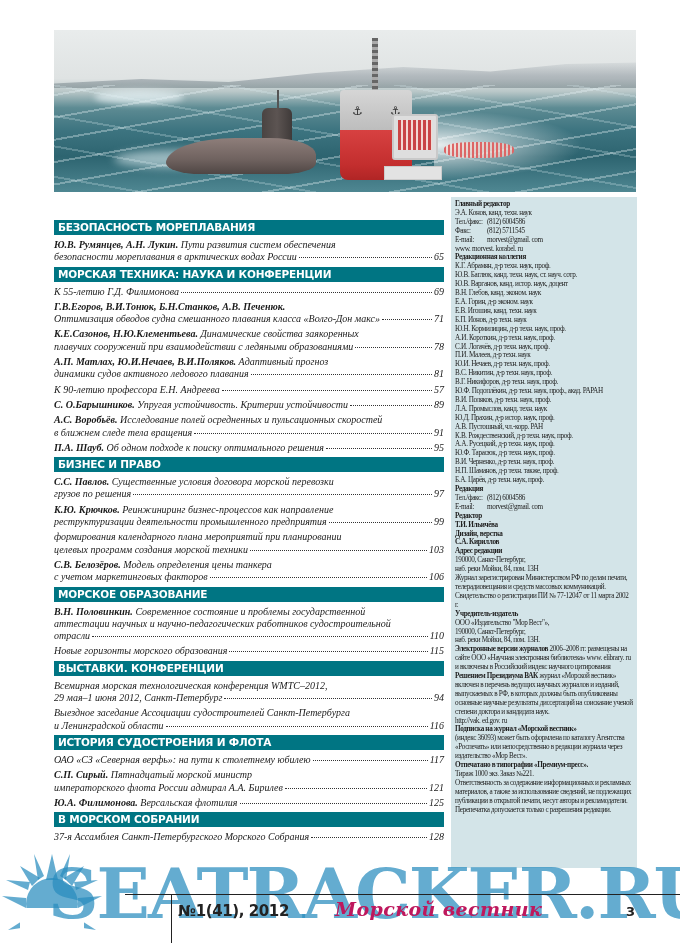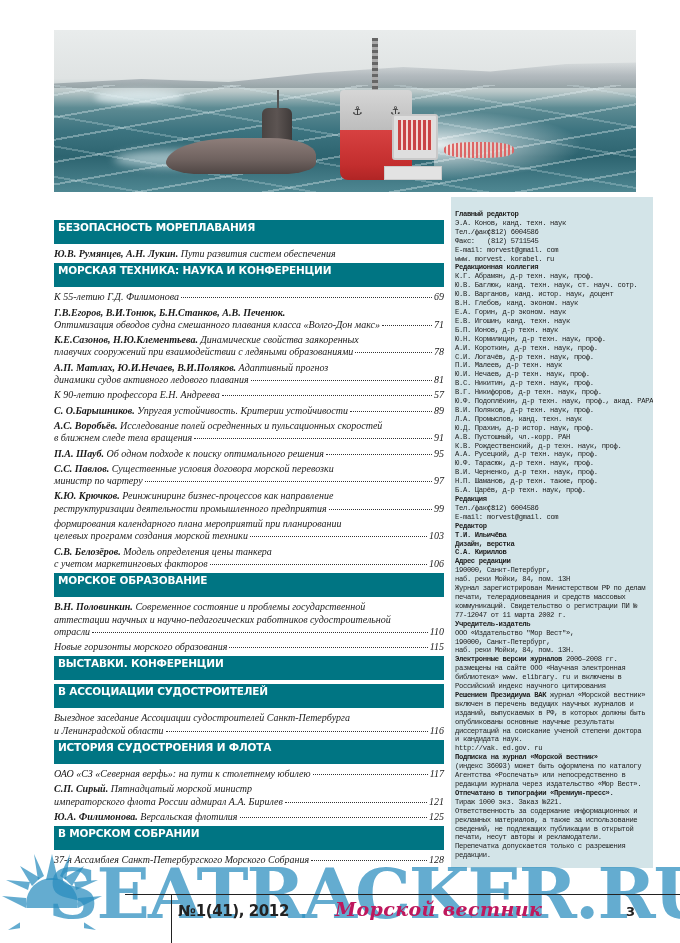--- a/index.html
+++ b/index.html
@@ -37,37 +37,37 @@
     .hero .anchor { position:absolute; top: 74px; width: 8px; height: 16px; color:#333; font-size: 12px; font-family:"DejaVu Sans",sans-serif; }
     .hero .monitor { position: absolute; left: 338px; top: 84px; width: 46px; height: 46px; background: #dedede; border: 2px solid #c9c9c9; border-radius: 3px; }
     .hero .monitor .scr { position: absolute; left: 4px; top: 4px; right: 4px; bottom: 8px; background: repeating-linear-gradient(90deg,#c94545 0 3px,#f2d9d2 3px 5px); }
     .hero .pc-base { position:absolute; left: 330px; top: 136px; width: 58px; height: 14px; background:#e3e3e3; border:1px solid #ccc; }
     .hero .beam { position:absolute; left: 380px; top: 80px; width: 150px; height: 70px; background: radial-gradient(ellipse at 0% 50%, rgba(255,255,255,.9), rgba(255,255,255,0) 70%); }
     .hero .hull-lines { position:absolute; left: 390px; top: 112px; width: 70px; height: 16px; background: repeating-linear-gradient(90deg,#d66 0 2px, rgba(255,220,210,.6) 2px 4px); border-radius: 40%; }
 
     
     .toc { position: absolute; left: 54px; top: 217px; width: 390px; }
     .sec-head {
-      background: #007583; color: #ffffff; height: 24px; line-height: 15px;
+      background: #007583; color: #ffffff; height: 15px; line-height: 15px;
       font-family: "DejaVu Sans", sans-serif; font-weight: bold; font-size: 10.5px;
       padding-left: 4px; letter-spacing: -0.2px; margin-bottom: 4px; margin-top: 3px;
     }
     .entry { font-size: 10px; line-height: 12.3px; margin-bottom: 3px; font-style: italic; }
     .entry .auth { font-weight: bold; }
     .entry .line { display: flex; align-items: baseline; white-space: nowrap; }
     .entry .line .txt { flex: 0 0 auto; }
     .entry .line .dots { flex: 1 1 auto; border-bottom: 1px dotted #333; margin: 0 2px; transform: translateY(-2px); min-width: 6px; }
     .entry .line .pg { flex: 0 0 auto; font-style: italic; }
     .entry .plain { display:block; white-space: nowrap; }
 
     
     .mast {
-      position: absolute; left: 451px; top: 197px; width: 202px; height: 671px;
-      background: #d3e4e8; padding: 13px 4px;
-      font-family: Liberation Mono, monospace; font-size: 7.2px; line-height: 8.9px; color: #222;
+      position: absolute; left: 451px; top: 197px; width: 186px; height: 671px;
+      background: #d3e4e8; padding: 3px 4px;
+      font-family: Liberation Serif, serif; font-size: 7.2px; line-height: 8.9px; color: #222;
       letter-spacing: -0.35px; overflow: hidden;
     }
     .mast .b { font-weight: bold; }
     .mast .row { white-space: nowrap; }
     .mast .kv { display: flex; white-space: nowrap; }
     .mast .kv .k { width: 32px; flex: 0 0 32px; }
     .mast .para { white-space: normal; }
 
     
     .foot-rule { position: absolute; left: 125px; right: 0; top: 894px; height: 1px; background: #222; }
@@ -105,20 +105,25 @@
   <div class="monitor">
       <div class="scr"></div>
     </div>
   <div class="pc-base"></div>
 </div>
 
 <div class="toc" id="toc">
     <div class="sec-head">БЕЗОПАСНОСТЬ МОРЕПЛАВАНИЯ</div>
     <div class="entry">
       <div class="plain"><span class="txt"><span class="auth">Ю.В. Румянцев, А.Н. Лукин.</span> <span>Пути развития систем обеспечения</span></span></div>
+      <div class="line">
+        <span class="txt"><span>безопасности мореплавания в арктических водах России</span></span>
+        <span class="dots"></span>
+        <span class="pg">65</span>
+      </div>
     </div>
     <div class="sec-head">МОРСКАЯ ТЕХНИКА: НАУКА И КОНФЕРЕНЦИИ</div>
     <div class="entry">
       <div class="line">
         <span class="txt"><span>К 55-летию Г.Д. Филимонова</span></span>
         <span class="dots"></span>
         <span class="pg">69</span>
       </div>
     </div>
     <div class="entry">
@@ -167,24 +172,25 @@
         <span class="pg">91</span>
       </div>
     </div>
     <div class="entry">
       <div class="line">
         <span class="txt"><span class="auth">П.А. Шауб.</span> <span>Об одном подходе к поиску оптимального решения</span></span>
         <span class="dots"></span>
         <span class="pg">95</span>
       </div>
     </div>
+    <div class="sec-head">БИЗНЕС И ПРАВО</div>
     <div class="entry">
       <div class="plain"><span class="txt"><span class="auth">С.С. Павлов.</span> <span>Существенные условия договора морской перевозки</span></span></div>
       <div class="line">
-        <span class="txt"><span>министр по чартеру</span></span>
+        <span class="txt"><span>грузов по решения</span></span>
         <span class="dots"></span>
         <span class="pg">97</span>
       </div>
     </div>
     <div class="entry">
       <div class="plain"><span class="txt"><span class="auth">К.Ю. Крючков.</span> <span>Реинжиниринг бизнес-процессов как направление</span></span></div>
       <div class="line">
         <span class="txt"><span>реструктуризации деятельности промышленного предприятия</span></span>
         <span class="dots"></span>
         <span class="pg">99</span>
@@ -217,21 +223,28 @@
       </div>
     </div>
     <div class="entry">
       <div class="line">
         <span class="txt"><span>Новые горизонты морского образования</span></span>
         <span class="dots"></span>
         <span class="pg">115</span>
       </div>
     </div>
     <div class="sec-head">ВЫСТАВКИ. КОНФЕРЕНЦИИ</div>
-    <div class="sec-head">В АССОЦИАЦИИ СУДОСТРОИТЕЛЕЙ</div>
+    <div class="entry">
+      <div class="plain"><span class="txt"><span>Всемирная морская технологическая конференция WMTC–2012,</span></span></div>
+      <div class="line">
+        <span class="txt"><span>29 мая–1 июня 2012, Санкт-Петербург</span></span>
+        <span class="dots"></span>
+        <span class="pg">94</span>
+      </div>
+    </div>
     <div class="entry">
       <div class="plain"><span class="txt"><span>Выездное заседание Ассоциации судостроителей Санкт-Петербурга</span></span></div>
       <div class="line">
         <span class="txt"><span>и Ленинградской области</span></span>
         <span class="dots"></span>
         <span class="pg">116</span>
       </div>
     </div>
     <div class="sec-head">ИСТОРИЯ СУДОСТРОЕНИЯ И ФЛОТА</div>
     <div class="entry">

